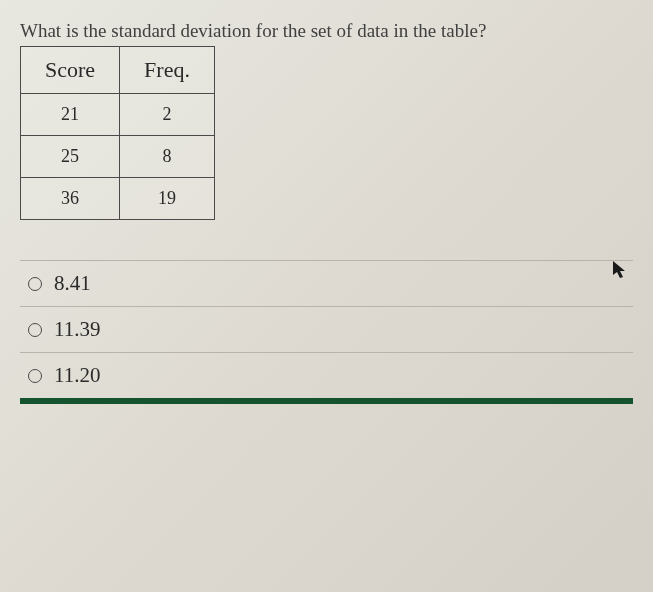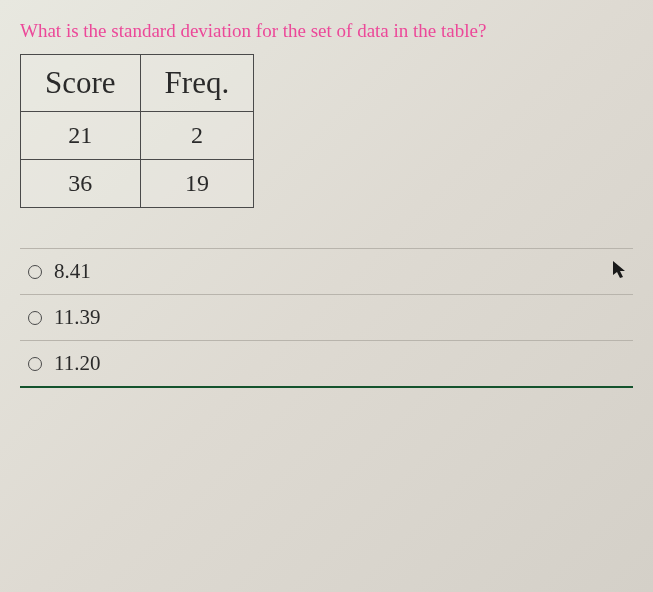--- a/index.html
+++ b/index.html
@@ -11,52 +11,52 @@
       width: 653px;
       height: 592px;
       background: linear-gradient(135deg, #e8e8e0 0%, #dedad2 50%, #d4d0c8 100%);
       font-family: Georgia, 'Times New Roman', serif;
       padding: 20px;
       color: #2a2a2a;
       position: relative;
     }
     .question {
       font-size: 19px;
-      color: #ec4899;
-      margin-bottom: 12px;
+      color: #404040;
+      margin-bottom: 4px;
       font-weight: normal;
     }
     .data-table {
       border-collapse: collapse;
       margin-bottom: 40px;
     }
     .data-table th,
     .data-table td {
       border: 1.5px solid #4a4a4a;
       padding: 10px 24px;
-      font-size: 24px;
+      font-size: 18px;
       text-align: center;
       font-weight: normal;
       background: rgba(240, 238, 232, 0.3);
     }
     .data-table th {
-      font-size: 31px;
+      font-size: 22px;
     }
     .options {
       margin-top: 22px;
     }
     .option-row {
       display: flex;
       align-items: center;
       padding: 10px 0;
       border-top: 1px solid #b8b4ac;
       font-size: 21px;
     }
     .option-row:last-child {
-      border-bottom: 2px solid #14532d;
+      border-bottom: 6px solid #14532d;
     }
     .radio-circle {
       width: 14px;
       height: 14px;
       border: 1.5px solid #4a4a4a;
       border-radius: 50%;
       margin-right: 12px;
       margin-left: 8px;
       flex-shrink: 0;
     }
@@ -79,20 +79,24 @@
       <th>Score</th>
       <th>Freq.</th>
     </tr>
   </thead>
   <tbody>
     <tr>
       <td>21</td>
       <td>2</td>
     </tr>
     <tr>
+      <td>25</td>
+      <td>8</td>
+    </tr>
+    <tr>
       <td>36</td>
       <td>19</td>
     </tr>
   </tbody>
 </table>
 
 <div class="options">
   <div class="option-row">
     <span class="radio-circle"></span>
     <span>8.41</span>

